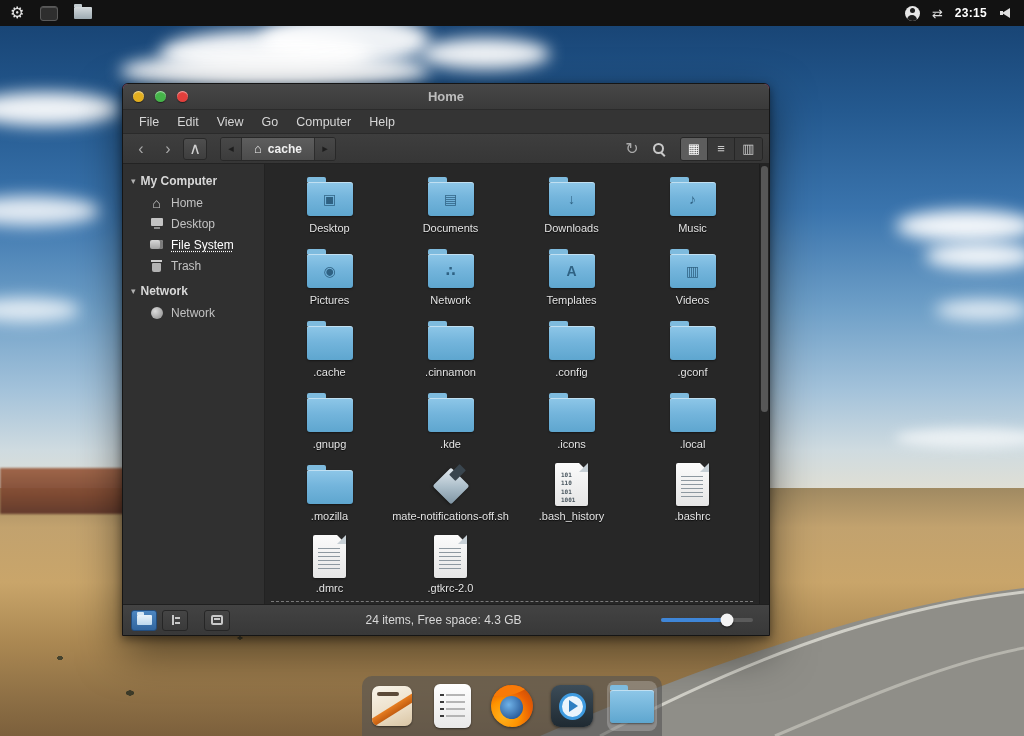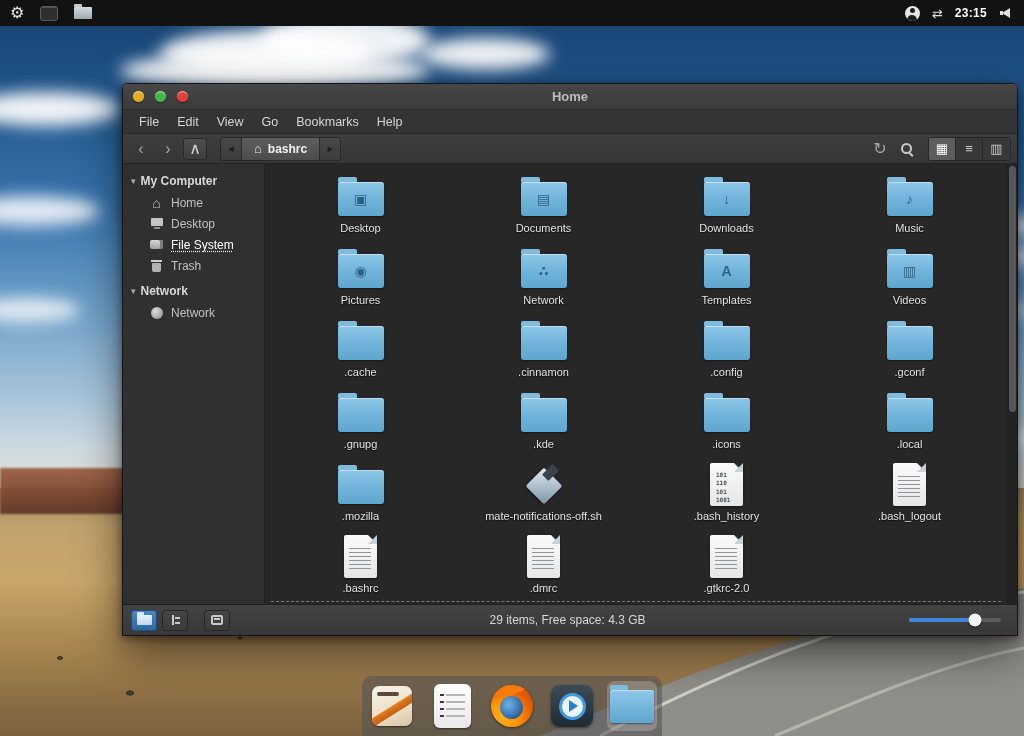--- a/index.html
+++ b/index.html
@@ -55,21 +55,21 @@
   .p-user::before { content:""; position:absolute; top:2px; left:5px; width:5px; height:5px; border-radius:50%; background:#1c1c1c; }
   .p-user::after  { content:""; position:absolute; top:9px; left:2.5px; width:10px; height:7px; border-radius:5px 5px 0 0; background:#1c1c1c; }
   .p-net { color:#dedede; font-size:13px; line-height:1; }
   .p-clock { color:#ffffff; font-size:12px; font-weight:bold; letter-spacing:.3px; }
   .p-vol { position:relative; width:15px; height:13px; }
   .p-vol::before { content:""; position:absolute; left:1px; top:4.5px; width:3px; height:4px; background:#e0e0e0; }
   .p-vol::after  { content:""; position:absolute; left:3px; top:1px; width:0; height:0;
     border-right:8px solid #e0e0e0; border-top:5.5px solid transparent; border-bottom:5.5px solid transparent; }
 
   
-  .window { position:absolute; left:122px; top:83px; width:896px; height:553px; z-index:30;
+  .window { position:absolute; left:122px; top:83px; width:648px; height:553px; z-index:30;
     background:#ec4899; border:1px solid #151515; border-radius:6px 6px 0 0; display:flex; flex-direction:column;
     box-shadow:0 16px 44px rgba(0,0,0,.55), 0 3px 10px rgba(0,0,0,.45); }
   .titlebar { height:26px; flex:none; background:linear-gradient(180deg,#474747,#3a3a3a);
     border-bottom:1px solid #2b2b2b; border-radius:5px 5px 0 0; display:flex; align-items:center; padding:0 10px; position:relative; }
   .tl { width:11px; height:11px; border-radius:50%; margin-right:11px; flex:none;
     box-shadow:inset 0 1px 1px rgba(255,255,255,.55), 0 1px 1px rgba(0,0,0,.45); }
   .tl-min { background:#e2ae1f; } .tl-max { background:#45b449; } .tl-close { background:#e23f3c; }
   .win-title { position:absolute; left:0; right:0; text-align:center; font-size:13px; font-weight:bold; color:#bdbdbd; pointer-events:none; }
 
   .menubar { height:24px; flex:none; background:#343434; border-bottom:1px solid #2a2a2a;
@@ -256,33 +256,33 @@
       <span class="tl tl-max"></span>
       <span class="tl tl-close"></span>
       <span class="win-title">Home</span>
     </div>
 
     <div class="menubar">
       <span class="menu-item">File</span>
       <span class="menu-item">Edit</span>
       <span class="menu-item">View</span>
       <span class="menu-item">Go</span>
-      <span class="menu-item">Bookmarks</span>
+      <span class="menu-item">Computer</span>
       <span class="menu-item">Help</span>
     </div>
 
     <div class="toolbar">
       <span class="tb-flat">‹</span>
       <span class="tb-flat">›</span>
       <span class="tb-flat tb-box">∧</span>
       <span class="crumbs">
         <span class="crumb-arrow">◂</span>
         <span class="crumb-main">
           <span class="home-glyph">⌂</span>
-          <span>bashrc</span>
+          <span>cache</span>
         </span>
         <span class="crumb-arrow">▸</span>
       </span>
       <span class="tb-spacer"></span>
       <span class="tb-flat">↻</span>
       <span class="tb-flat">
           <span class="mag"></span>
         </span>
       <span class="seg">
         <span class="seg-btn active">▦</span>
@@ -462,28 +462,20 @@
                 <span class="paper-ico">
                   <span class="pbin">101
 110
 101
 1001</span>
                 </span>
               </span>
             <span class="flabel">.bash_history</span>
           </div>
 
-          <div class="file">
-            <span class="icon-wrap">
-                <span class="paper-ico">
-                  <span class="plines"></span>
-                </span>
-              </span>
-            <span class="flabel">.bash_logout</span>
-          </div>
           <div class="file">
             <span class="icon-wrap">
                 <span class="paper-ico">
                   <span class="plines"></span>
                 </span>
               </span>
             <span class="flabel">.bashrc</span>
           </div>
           <div class="file">
             <span class="icon-wrap">
@@ -514,21 +506,21 @@
       <span class="st-btn active-blue">
           <span class="mini-folder"></span>
         </span>
       <span class="st-btn">
           <span class="treei"></span>
         </span>
       <span class="st-gap"></span>
       <span class="st-btn">
           <span class="expi"></span>
         </span>
-      <span class="st-text">29 items, Free space: 4.3 GB</span>
+      <span class="st-text">24 items, Free space: 4.3 GB</span>
       <span class="slider">
         <span class="slider-fill"></span>
         <span class="slider-knob"></span>
       </span>
     </div>
   </div>
 
   <div class="dock">
     <span class="dock-item">
         <span class="d-sketch"></span>

